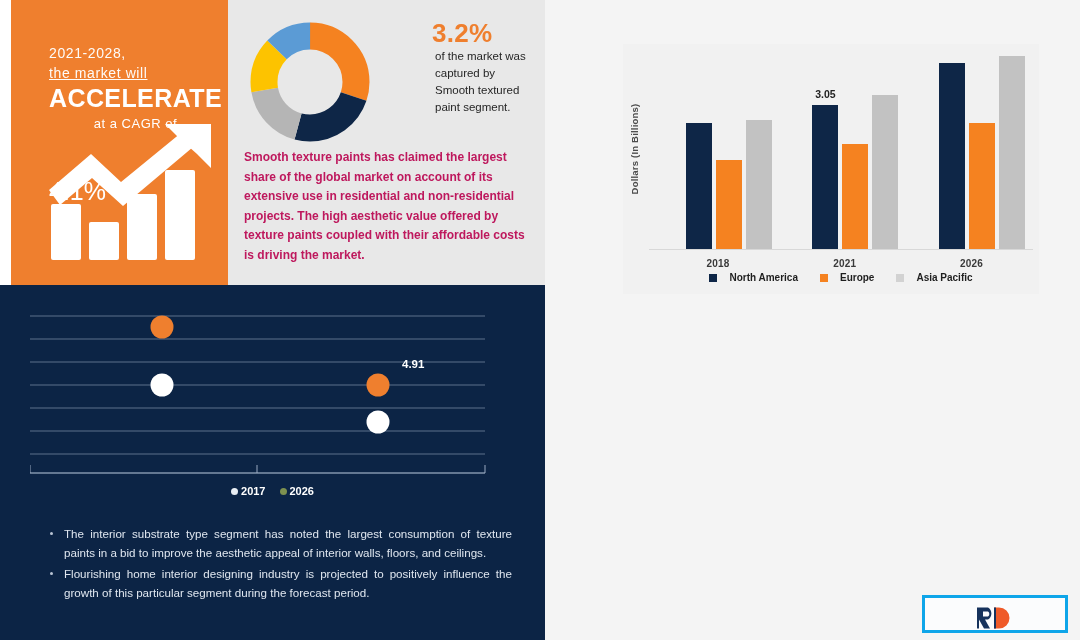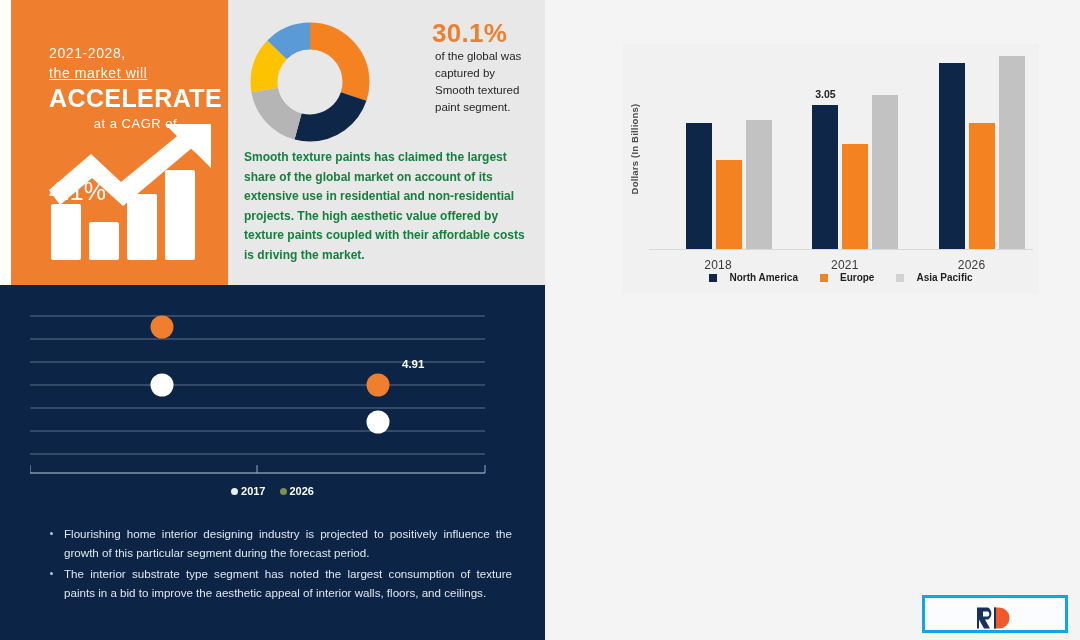--- a/index.html
+++ b/index.html
@@ -36,21 +36,21 @@
   #pct-value {
     font-size: 26px; font-weight: bold; color: #ef7f2e;
     letter-spacing: .3px; line-height: 30px;
   }
   #pct-desc {
     font-size: 11.5px; color: #262626; line-height: 17px; font-weight: 500;
     padding-left: 3px;
   }
   #donut-para {
     position: absolute; left: 16px; top: 148px; width: 288px;
-    font-size: 12px; font-weight: bold; color: #15803d; line-height: 19.6px;
+    font-size: 12px; font-weight: bold; color: #be185d; line-height: 19.6px;
   }
 
   
   #navy-panel {
     position: absolute; left: 0; top: 285px; width: 545px; height: 355px;
     background: #0c2445;
   }
   #dot-chart { position: absolute; left: 30px; top: 20px; width: 485px; height: 175px; }
   #dot-legend {
     position: absolute; left: 0; top: 200px; width: 545px;
@@ -94,21 +94,21 @@
   }
   .bar-group { position: absolute; bottom: 0; height: 100%; }
   .bar {
     position: absolute; bottom: 0; width: 26px;
   }
   .bar-value {
     position: absolute; left: 50%; transform: translateX(-50%);
     font-size: 10.5px; font-weight: bold; color: #222; white-space: nowrap;
   }
   .xtick {
-    position: absolute; top: 208px; font-size: 12px; font-weight: normal;
+    position: absolute; top: 208px; font-size: 10px; font-weight: bold;
     color: #3a3a3a; transform: translateX(-50%); letter-spacing: .2px;
   }
   #bar-legend {
     position: absolute; left: 26px; right: 6px; top: 228px;
     display: flex; justify-content: center; align-items: center; gap: 22px;
   }
   .bl-item { display: flex; align-items: center; gap: 12px; }
   .bl-swatch { width: 8px; height: 8px; display: block; }
   .bl-label { font-size: 10px; font-weight: bold; color: #1f1f1f; }
 
@@ -164,22 +164,22 @@
 
         <circle cx="64" cy="64" r="46" stroke="#b5b5b5" stroke-dasharray="52.0 237.0" stroke-dashoffset="-156.4" transform="rotate(-90 64 64)"></circle>
 
         <circle cx="64" cy="64" r="46" stroke="#fdc300" stroke-dasharray="43.4 245.6" stroke-dashoffset="-208.4" transform="rotate(-90 64 64)"></circle>
 
         <circle cx="64" cy="64" r="46" stroke="#5b9bd5" stroke-dasharray="37.3 251.7" stroke-dashoffset="-251.8" transform="rotate(-90 64 64)"></circle>
       </g>
     </svg>
 
     <div id="pct-block">
-      <div id="pct-value">30.1%</div>
-      <div id="pct-desc"> of the global was captured by Smooth textured paint segment.</div>
+      <div id="pct-value">3.2%</div>
+      <div id="pct-desc"> of the market was captured by Smooth textured paint segment.</div>
     </div>
 
     <div id="donut-para">Smooth texture paints has claimed the largest share of the global market on account of its extensive use in residential and non-residential projects. The high aesthetic value offered by texture paints coupled with their affordable costs is driving the market.</div>
   </div>
 
   <div id="navy-panel">
 
     <svg id="dot-chart" viewBox="0 0 485 175">
       <g stroke="#9fb0c6" stroke-width="1" opacity="0.55">
         <line x1="0" y1="11" x2="455" y2="11"></line>
@@ -215,25 +215,25 @@
       </div>
       <div class="dl-item">
         <span class="dl-swatch" style="background:#7e9150"></span>
         <span class="dl-label">2026</span>
       </div>
     </div>
 
     <div id="bullets">
       <div class="bullet">
         <span class="bdot"></span>
-        <span>Flourishing home interior designing industry is projected to positively influence the growth of this particular segment during the forecast period.</span>
+        <span>The interior substrate type segment has noted the largest consumption of texture paints in a bid to improve the aesthetic appeal of interior walls, floors, and ceilings.</span>
       </div>
       <div class="bullet">
         <span class="bdot"></span>
-        <span>The interior substrate type segment has noted the largest consumption of texture paints in a bid to improve the aesthetic appeal of interior walls, floors, and ceilings.</span>
+        <span>Flourishing home interior designing industry is projected to positively influence the growth of this particular segment during the forecast period.</span>
       </div>
     </div>
   </div>
 
   <div id="right-panel">
 
     <div id="bar-card">
       <div id="ylabel-wrap">
         <span id="ylabel">Dollars (In Billions)</span>
       </div>

